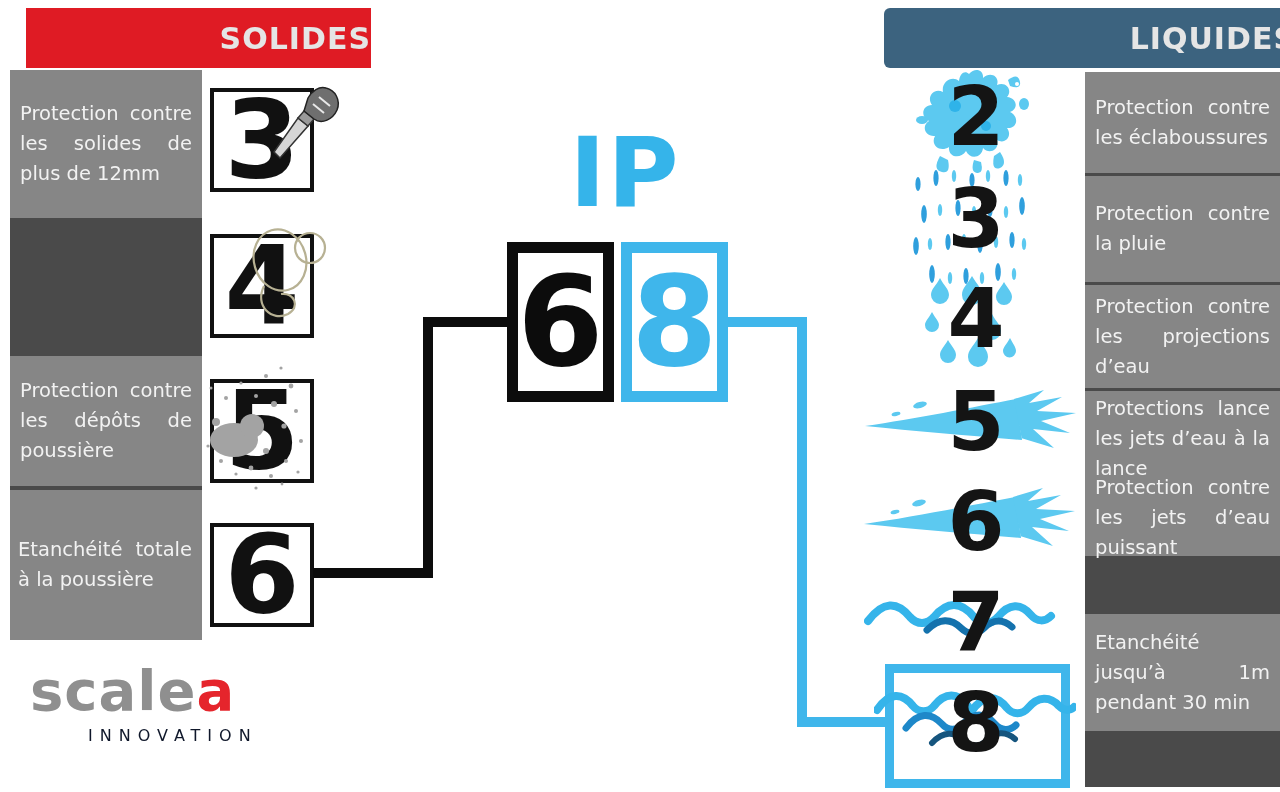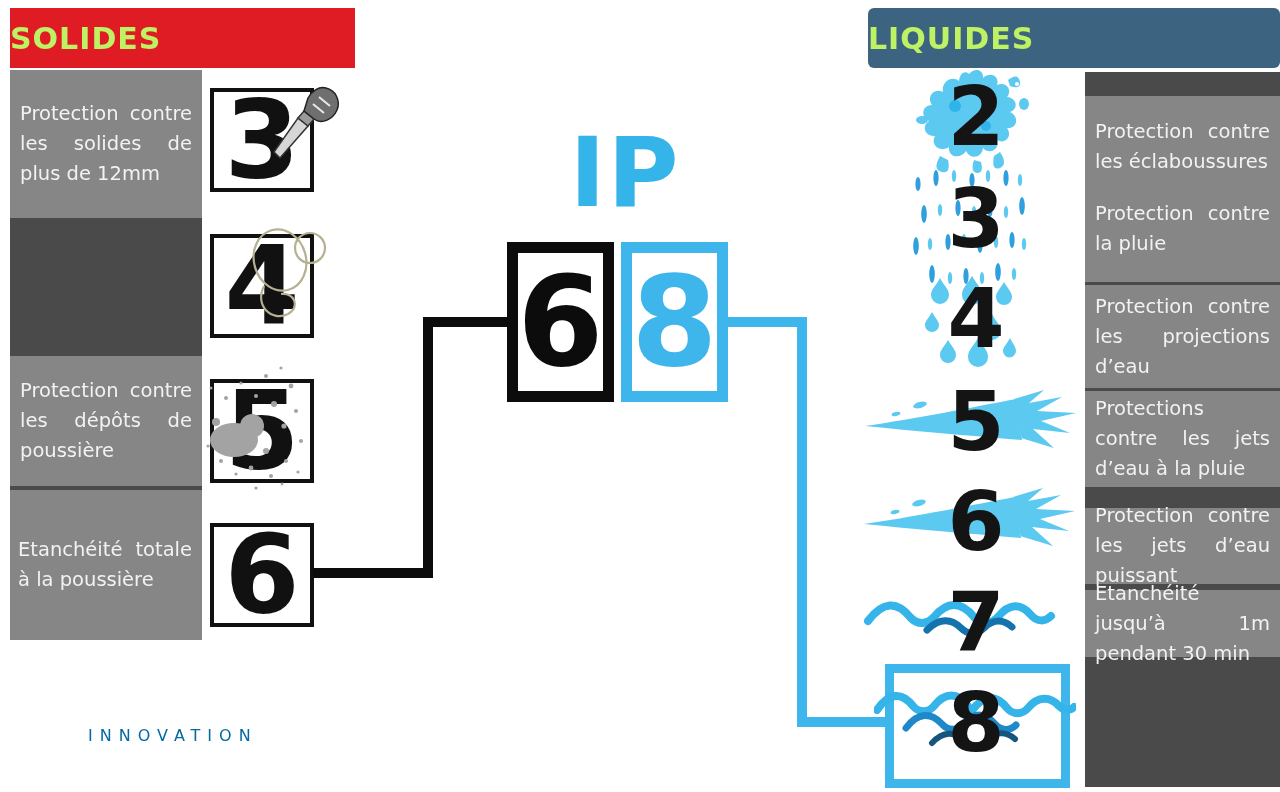--- a/index.html
+++ b/index.html
@@ -6,22 +6,22 @@
   html,body { background:#ffffff; }
   .stage {
     position:relative; width:1280px; height:792px; overflow:hidden;
     background:#ffffff;
     font-family:"DejaVu Sans","Liberation Sans",sans-serif;
   }
   .abs { position:absolute; }
 
   
   .hdr {
-    display:flex; align-items:center; justify-content:flex-start;
-    color:#bef264; font-weight:bold; font-size:30px; letter-spacing:1px;
+    display:flex; align-items:center; justify-content:flex-end;
+    color:#e5e5e5; font-weight:bold; font-size:30px; letter-spacing:1px;margin-left:16px;
   }
   .hdr-solids  { left:10px; top:8px;  width:345px; height:60px; background:#df1b24; }
   .hdr-liquids { left:868px; top:8px; width:412px; height:60px; background:#3c637f;border-radius:6px; }
 
   
   .col { background:#4a4a4a; }
   .col-left  { left:10px;   top:70px; width:192px; height:570px; }
   .col-right { left:1085px; top:72px; width:195px; height:715px; }
   .cell {
     position:absolute; left:0; width:100%; background:#868686;
@@ -63,21 +63,21 @@
 
   
   .box8 {
     left:885px; top:664px; width:185px; height:124px;
     border:9px solid #3fb6eb; background:transparent;
   }
 
   
   .logo-brand { left:30px; top:658px; font-size:56px; font-weight:bold; color:#8f8f8f; letter-spacing:1px; }
   .logo-brand .alpha { color:#e5252c; }
-  .logo-sub { left:88px; top:726px; font-size:16px; letter-spacing:7px; color:#0369a1; }
+  .logo-sub { left:88px; top:726px; font-size:16px; letter-spacing:7px; color:#0f172a; }
 </style>
 </head>
 <body>
 
 <div class="stage">
 
   <div class="abs hdr hdr-solids">
     <span>SOLIDES</span>
   </div>
   <div class="abs hdr hdr-liquids">
@@ -157,26 +157,26 @@
 
   <div class="wire-seg seg-black" style="left:313px;top:568px;width:120px;height:10px;"></div>
   <div class="wire-seg seg-black" style="left:423px;top:317px;width:10px;height:261px;"></div>
   <div class="wire-seg seg-black" style="left:433px;top:317px;width:74px;height:10px;"></div>
 
   <div class="wire-seg seg-blue" style="left:728px;top:317px;width:79px;height:10px;"></div>
   <div class="wire-seg seg-blue" style="left:797px;top:317px;width:10px;height:410px;"></div>
   <div class="wire-seg seg-blue" style="left:797px;top:717px;width:88px;height:10px;"></div>
 
   <div class="abs col col-right">
-    <div class="cell" style="top:0;height:101px;margin-top:24px;">Protection contre les éclaboussures</div>
+    <div class="cell" style="top:0;height:101px;">Protection contre les éclaboussures</div>
     <div class="cell" style="top:104px;height:106px;">Protection contre la pluie</div>
     <div class="cell" style="top:213px;height:103px;">Protection contre les projections d’eau</div>
-    <div class="cell" style="top:319px;height:96px;">Protections contre les jets d’eau à la pluie</div>
-    <div class="cell" style="top:436px;height:76px;">Protection contre les jets d’eau puissant</div>
-    <div class="cell" style="top:518px;height:67px;">Etanchéité jusqu’à 1m pendant 30 min</div>
+    <div class="cell" style="top:319px;height:96px;">Protections lance les jets d’eau à la lance</div>
+    <div class="cell" style="top:408px;height:76px;">Protection contre les jets d’eau puissant</div>
+    <div class="cell" style="top:542px;height:117px;">Etanchéité jusqu’à 1m pendant 30 min</div>
   </div>
 
   <svg class="abs" style="left:912px;top:64px;" width="120" height="112" viewBox="0 0 120 112">
     <path d="M57 10 C63 3 72 6 71 14 C78 7 88 12 85 21 C94 17 101 26 95 33 C105 34 107 45 98 48
              C108 53 105 65 95 64 C101 72 93 81 85 76 C88 86 77 91 71 84 C70 94 58 96 54 87
              C48 96 36 93 37 83 C28 89 18 81 23 72 C13 73 9 62 17 57 C8 53 10 41 20 41
              C14 33 22 23 31 28 C29 18 40 11 47 17 C48 9 53 6 57 10 Z" fill="#5cc9f0"></path>
     <circle cx="43" cy="42" r="6" fill="#2fb3e9"></circle>
     <circle cx="74" cy="62" r="5" fill="#2fb3e9"></circle>
     <ellipse cx="10" cy="56" rx="6" ry="4" fill="#5cc9f0"></ellipse>
@@ -265,15 +265,18 @@
   </svg>
 
   <div class="wnum" style="top:77px;">2</div>
   <div class="wnum" style="top:179px;">3</div>
   <div class="wnum" style="top:279px;">4</div>
   <div class="wnum" style="top:382px;">5</div>
   <div class="wnum" style="top:482px;">6</div>
   <div class="wnum" style="top:583px;">7</div>
   <div class="wnum" style="top:683px;">8</div>
 
+  <div class="abs logo-brand">
+    <span>scale</span><span class="alpha">a</span>
+  </div>
   <div class="abs logo-sub">INNOVATION</div>
 
 </div>
 
 </body></html>

